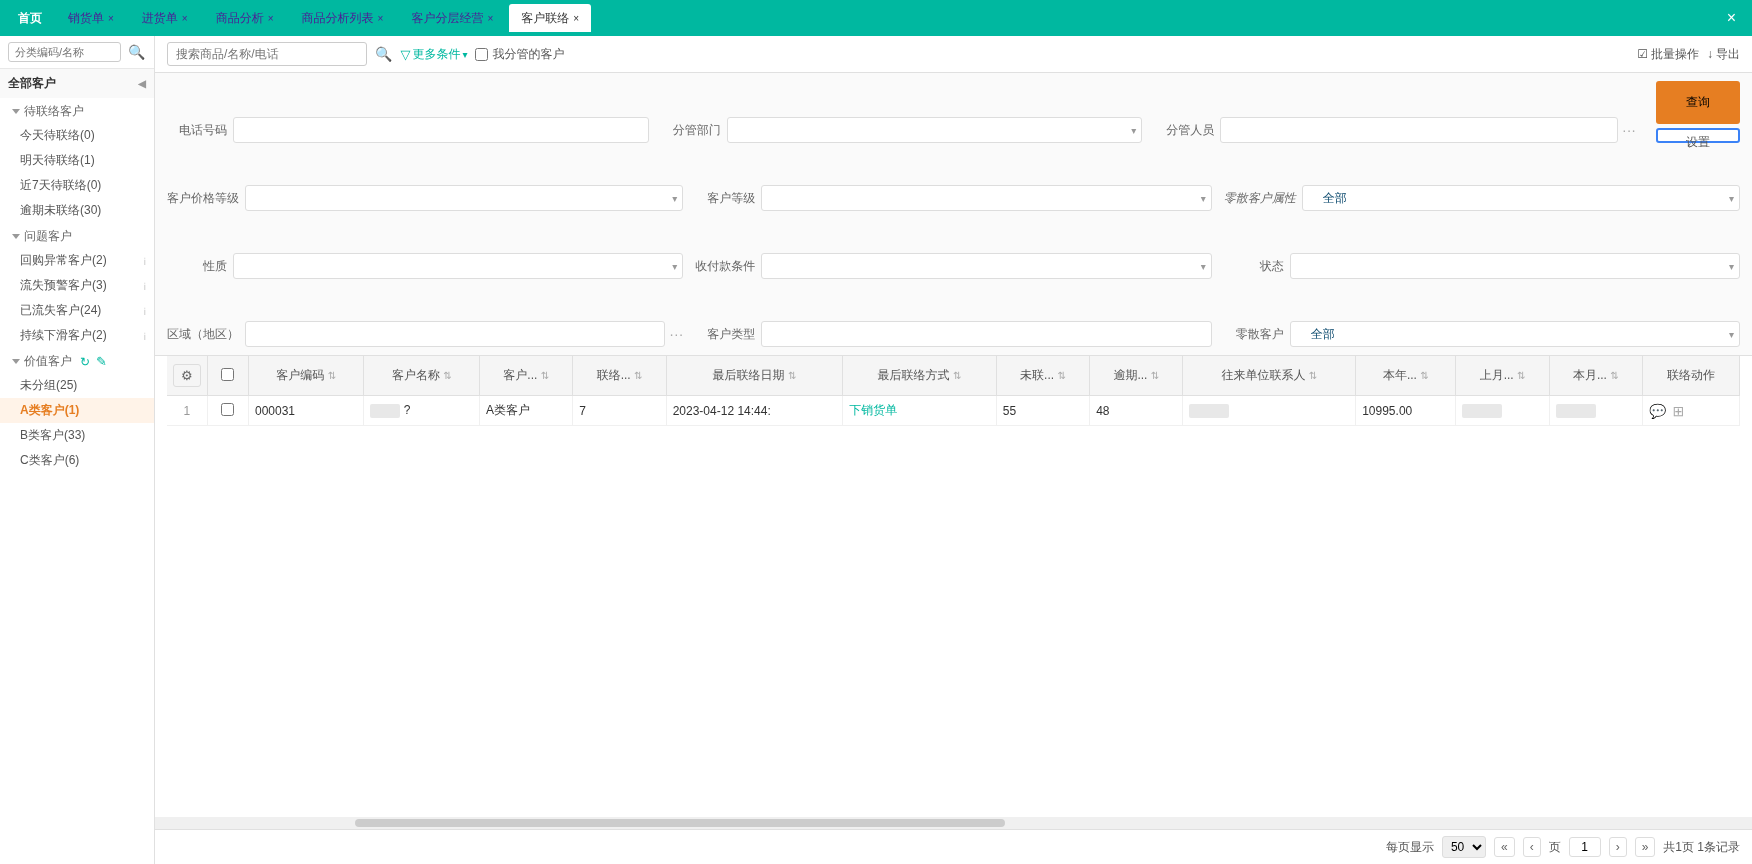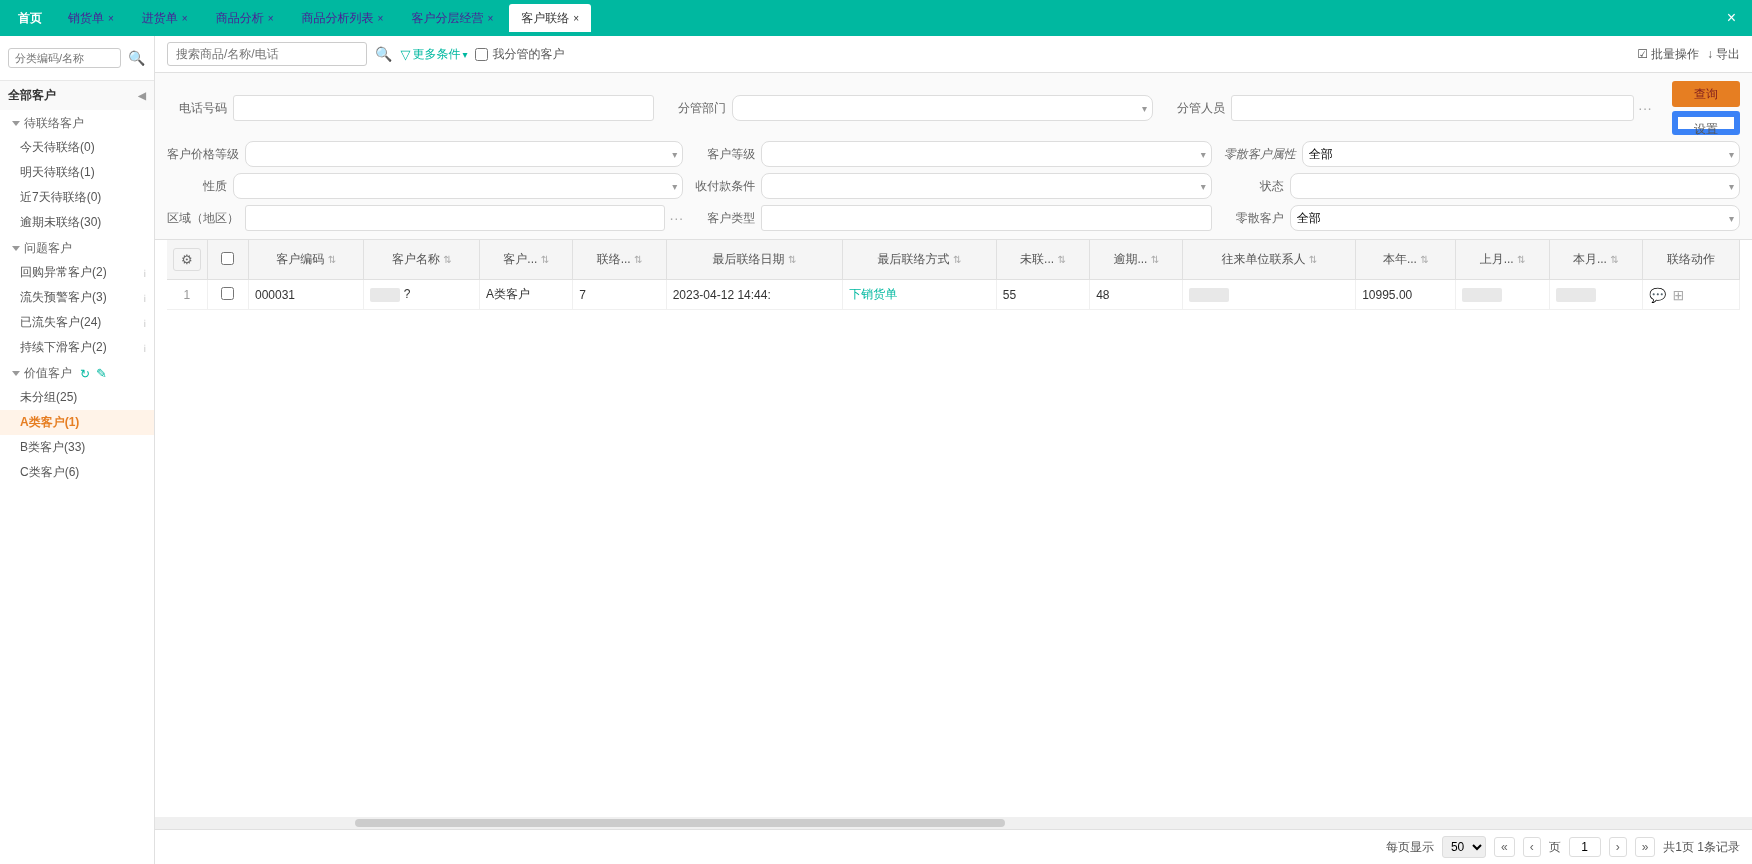--- a/index.html
+++ b/index.html
@@ -48,21 +48,21 @@
     
     .sidebar {
       width: 155px;
       background: #fff;
       border-right: 1px solid #e0e0e0;
       display: flex;
       flex-direction: column;
       overflow-y: auto;
     }
     .sidebar-search {
-      padding: 12px 8px;
+      padding: 6px 8px;
       border-bottom: 1px solid #e8e8e8;
       display: flex;
       align-items: center;
       gap: 8px;
     }
     .sidebar-search input {
       border: 1px solid #ccc;
       border-radius: 3px;
       padding: 3px 6px;
       font-size: 11px;
@@ -174,44 +174,45 @@
       align-items: center;
       gap: 12px;
       margin-bottom: 6px;
     }
     .adv-filter-row:last-child { margin-bottom: 0; }
     .filter-item {
       display: flex;
       align-items: center;
       gap: 6px;
       flex: 1;
+      margin-top: 36px;
     }
     .filter-label {
       color: #666;
       white-space: nowrap;
       font-size: 12px;
       min-width: 60px;
       text-align: right;
     }
     .filter-select-wrap {
       flex: 1;
       position: relative;
     }
     .filter-select-wrap select {
       width: 100%;
       border: 1px solid #ddd;
-      border-radius: 8px;
-      padding: 3px 24px 3px 6px;
+      border-radius: 3px;
+      padding: 3px 24px 3px 20px;
       font-size: 12px;
       background: #fff;
       outline: none;
       appearance: none;
       cursor: pointer;
       height: 26px;
-      color: #000000;
+      color: #0c4a6e;
     }
     .filter-select-wrap .chevron {
       position: absolute;
       right: 6px;
       top: 50%;
       transform: translateY(-50%);
       pointer-events: none;
       color: #999;
       font-size: 10px;
     }
@@ -222,37 +223,37 @@
       width: 100%;
       border: 1px solid #ddd;
       border-radius: 3px;
       padding: 3px 6px;
       font-size: 12px;
       outline: none;
       height: 26px;
     }
     .btn-query {
       background: #e67e22;
-      color: #7f1d1d;
+      color: #000000;
       border: none;
       border-radius: 3px;
       padding: 4px 16px;
       cursor: pointer;
       font-size: 12px;
-      height: 26px;
+      height: 43px;
     }
     .btn-settings {
       background: #fff;
       color: #555;
-      border: 6px solid #3b82f6;
-      border-radius: 3px;
-      padding: 4px 16px;
-      cursor: pointer;
-      font-size: 12px;
-      height: 24px;
+      border: 2px solid #3b82f6;
+      border-radius: 3px;
+      padding: 4px 28px;
+      cursor: pointer;
+      font-size: 12px;
+      height: 15px;
     }
 
     
     .table-container {
       flex: 1;
       overflow: auto;
       padding: 0 12px;
     }
     table {
       width: 100%;

